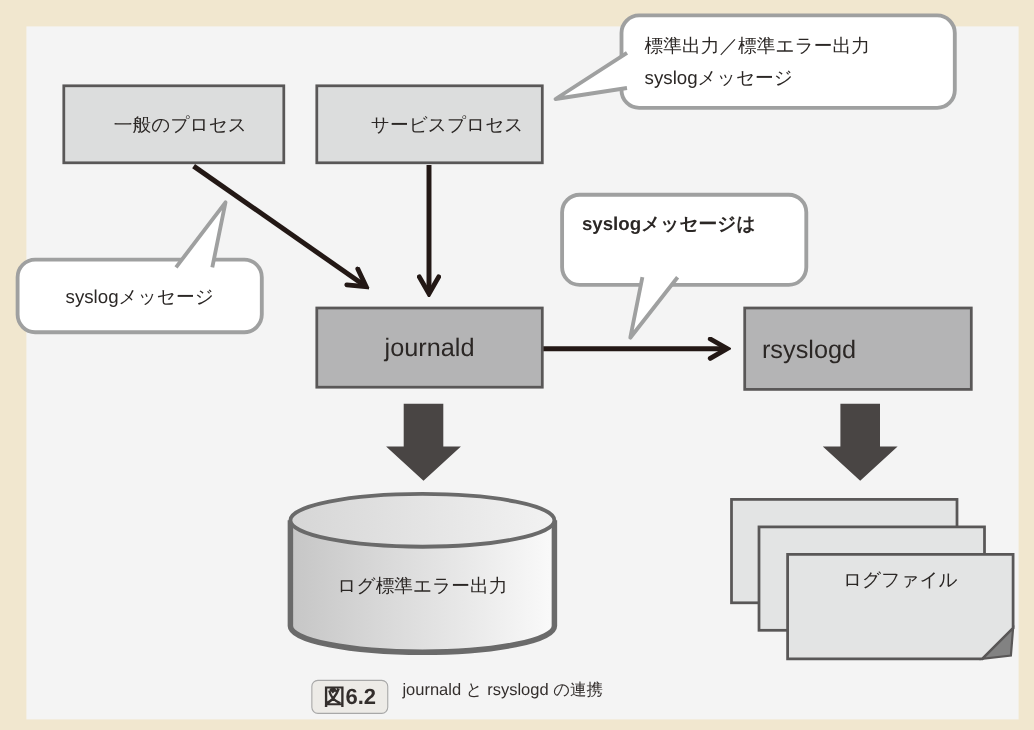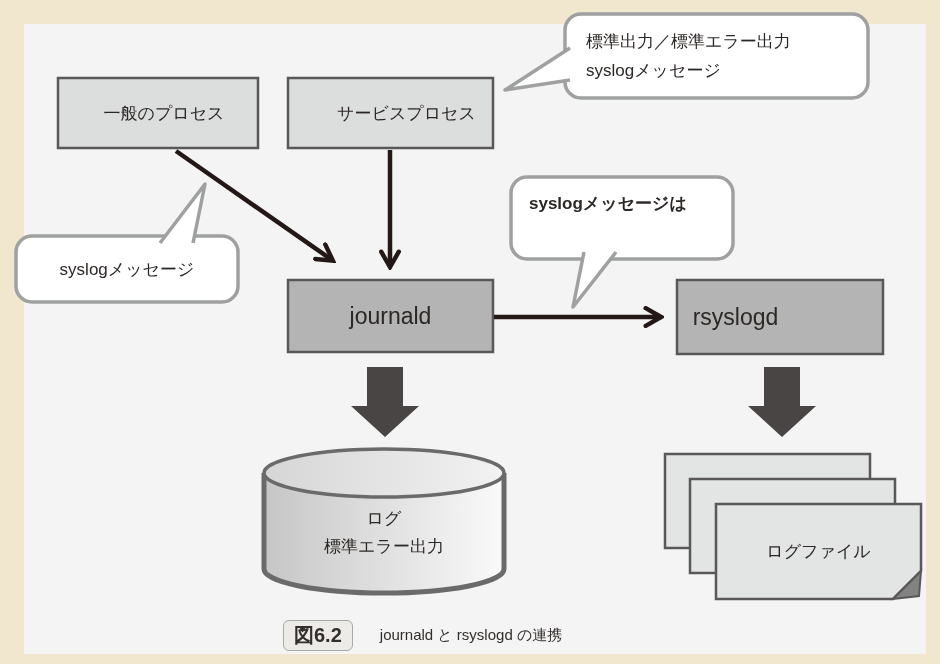--- a/index.html
+++ b/index.html
@@ -12,21 +12,21 @@
   }
   .frame{position:absolute;left:0;top:0;width:940px;height:664px;background:#f1e7cf;}
   .panel{position:absolute;left:24px;top:24px;width:902px;height:630px;background:#f4f4f4;}
   svg.canvas{position:absolute;left:0;top:0;width:940px;height:664px;display:block;}
   .label{
     position:absolute;display:flex;align-items:center;justify-content:center;
     color:#2b2725;font-size:17px;line-height:29px;white-space:nowrap;
   }
   .label.left-align{justify-content:flex-start;text-align:left;display:block;}
   .label.latin{font-size:23px;color:#2b2725;}
-  .caption-row{position:absolute;left:283px;top:618px;height:34px;display:flex;align-items:center;gap:27px;}
+  .caption-row{position:absolute;left:283px;top:618px;height:34px;display:flex;align-items:flex-start;gap:13px;}
   .fig-badge{
     height:29px;padding:0 10px;display:flex;align-items:center;justify-content:center;
     background:#edebe7;border:1.5px solid #a8a8a8;border-radius:6px;
     font-weight:bold;font-size:20px;color:#332e2c;white-space:nowrap;
   }
   .caption-text{font-size:15px;color:#332e2c;white-space:nowrap;}
 </style>
 </head>
 <body>
 
@@ -88,23 +88,23 @@
   <div>標準出力／標準エラー出力</div>
   <div>syslogメッセージ</div>
 </div>
 
 <div class="label" style="left:16px;top:236px;width:222px;height:66px;">syslogメッセージ</div>
 
 <div class="label left-align" style="left:529px;top:189px;width:200px;font-weight:bold;">
   <div>syslogメッセージは</div>
 </div>
 
-<div class="label" style="left:264px;top:505px;width:240px;height:56px;flex-direction:column;line-height:28px;align-items:center;">
+<div class="label" style="left:264px;top:505px;width:240px;height:56px;flex-direction:row;line-height:28px;align-items:center;">
   <div>ログ</div>
   <div>標準エラー出力</div>
 </div>
 
-<div class="label" style="left:716px;top:504px;width:205px;height:95px;">ログファイル</div>
+<div class="label" style="left:716px;top:480px;width:205px;height:95px;">ログファイル</div>
 
 <div class="caption-row">
   <div class="fig-badge">図6.2</div>
   <div class="caption-text">journald と rsyslogd の連携</div>
 </div>
 
 </body></html>

